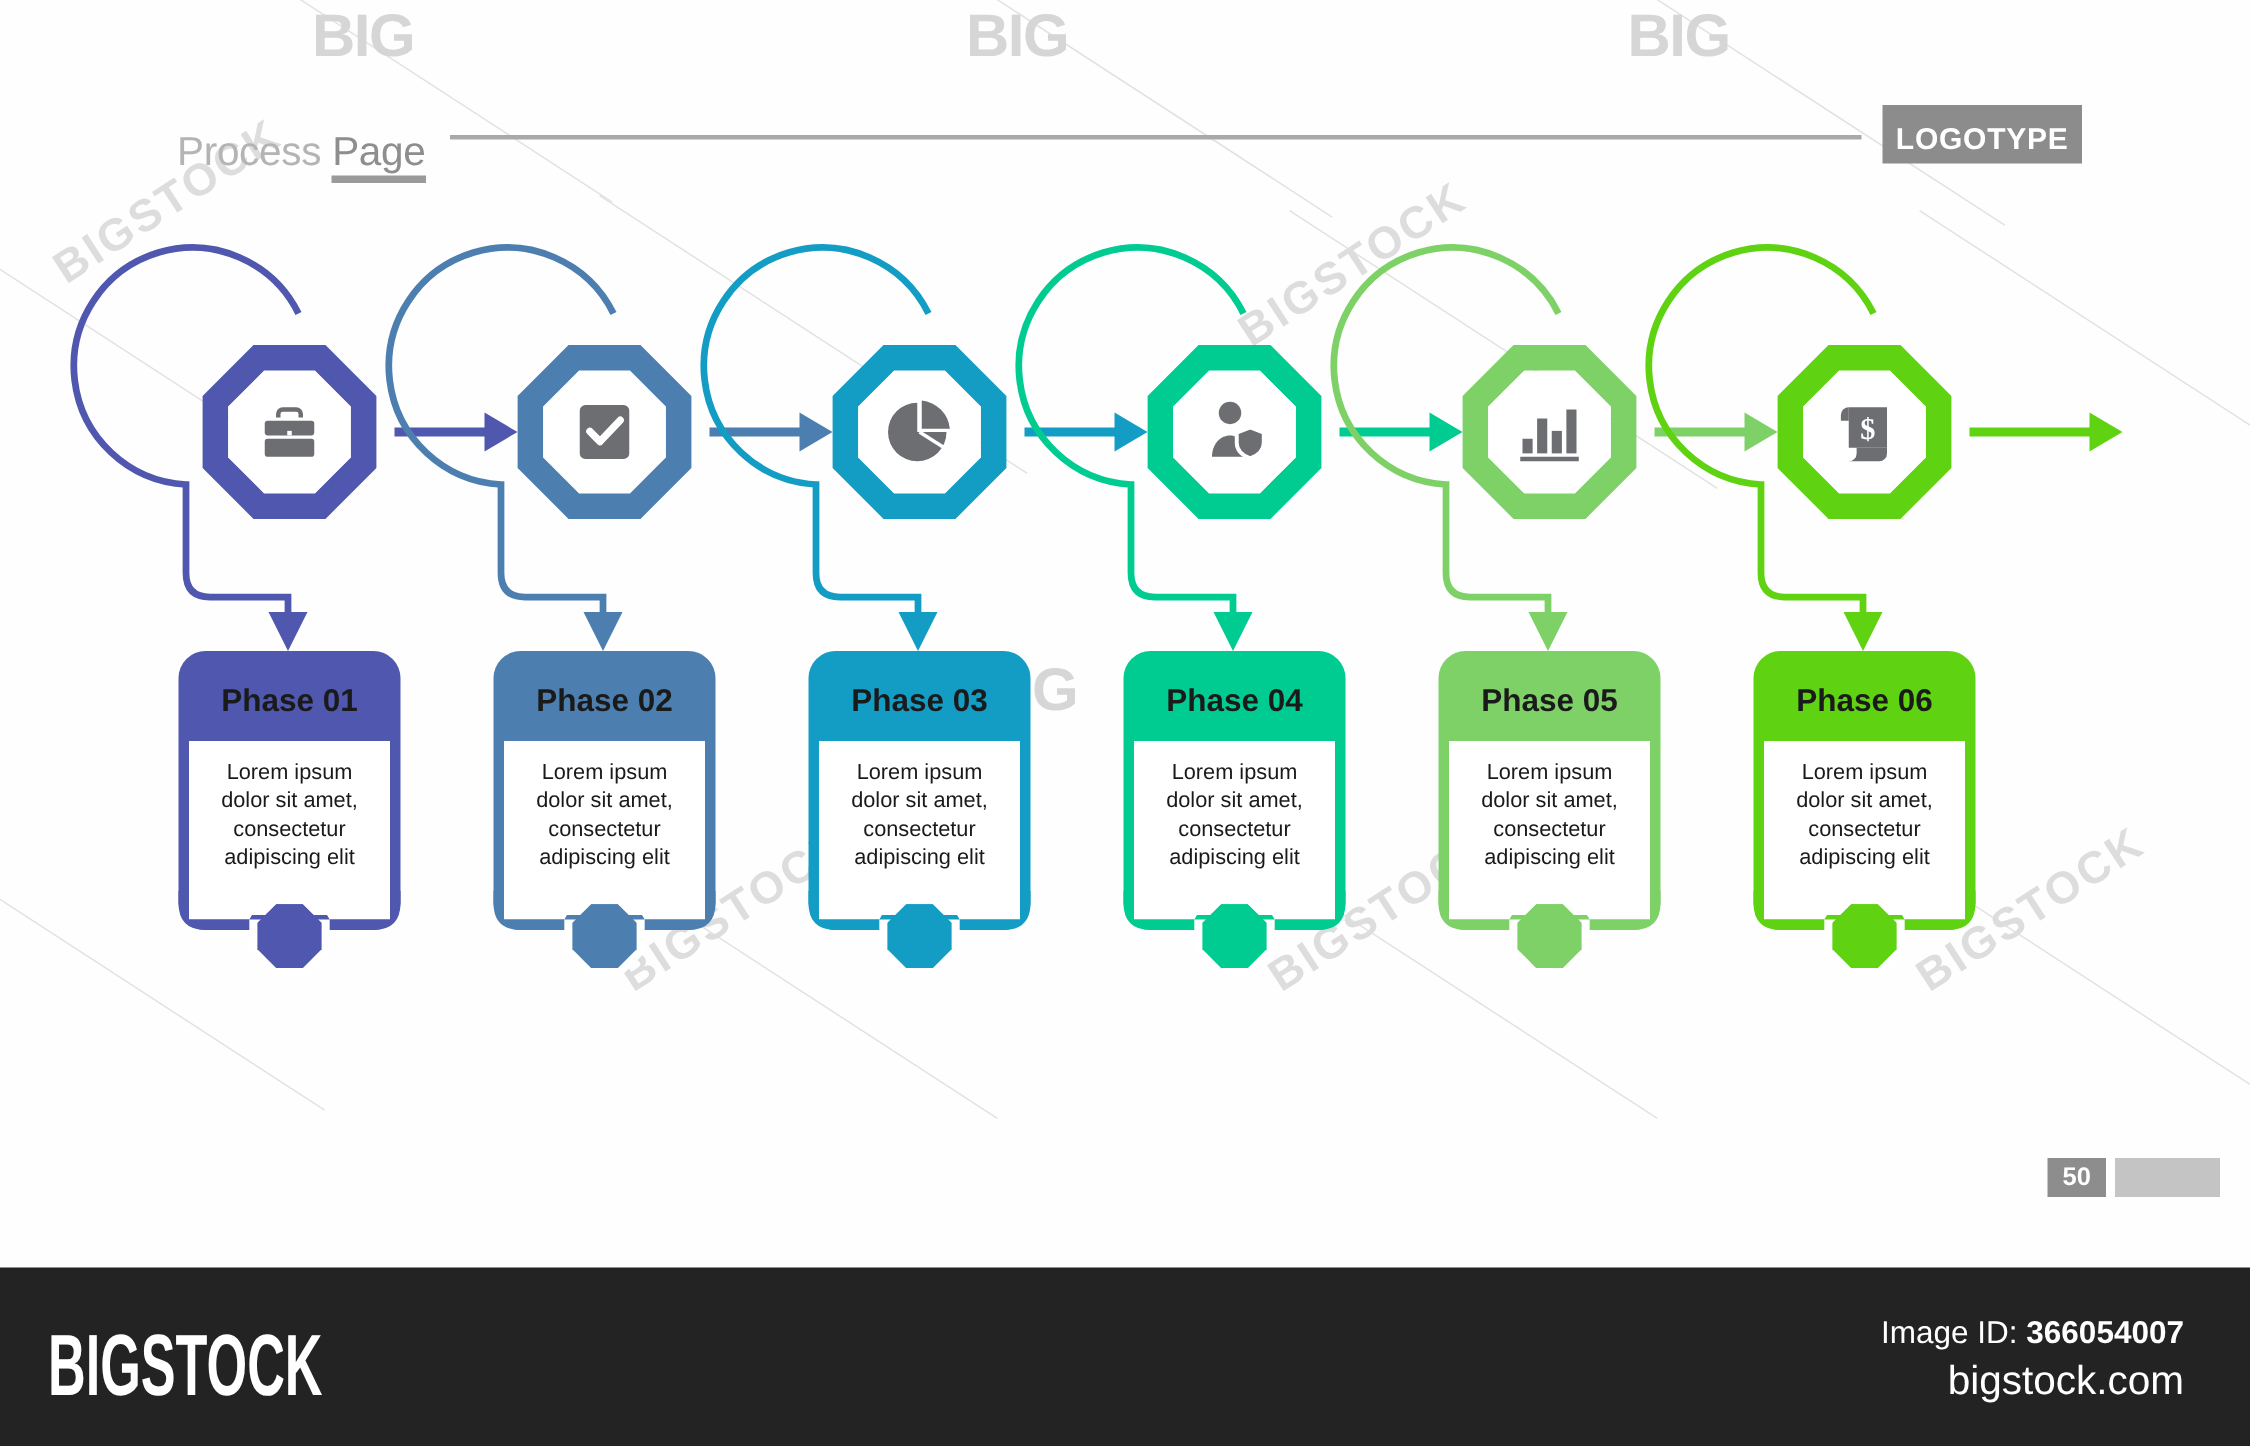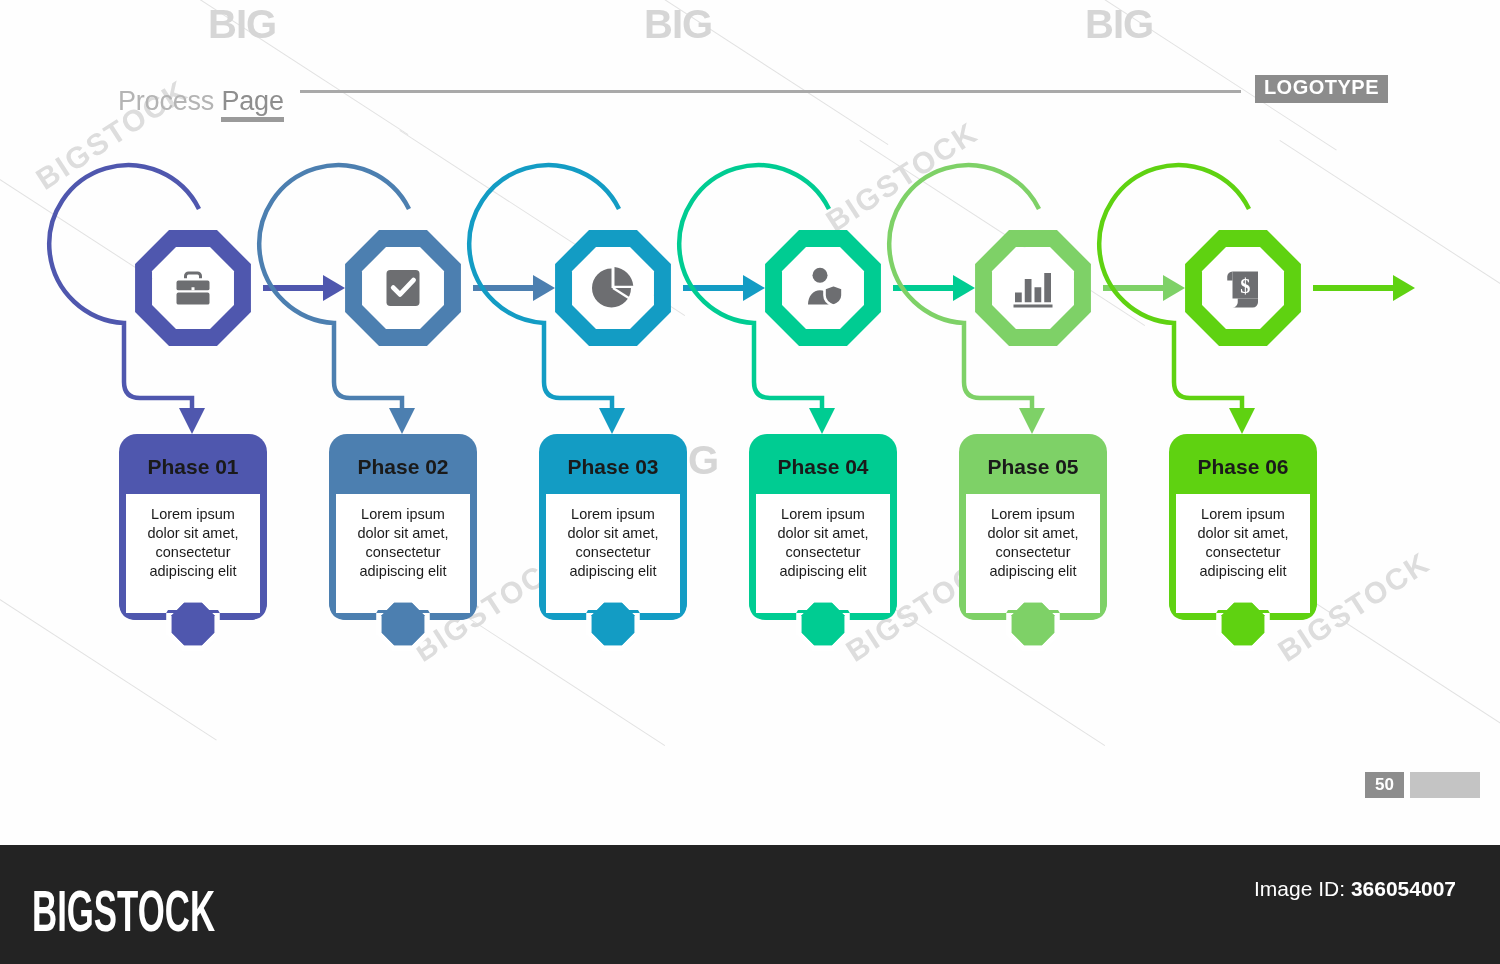--- a/index.html
+++ b/index.html
@@ -51,21 +51,21 @@
     height: 3px;
     background: #a9a9a9;
     margin: 4px 14px 0 16px;
   }
   #logotype {
     background: #8c8c8c;
     color: #ffffff;
     font-size: 20px;
     font-weight: bold;
     letter-spacing: 0.5px;
-    padding: 1px 9px 4px 9px;
+    padding: 12px 9px 4px 9px;
     white-space: nowrap;
   }
 
   
   #diagram {
     position: absolute;
     left: 0; top: 0;
     width: 1500px; height: 845px;
   }
 
@@ -477,15 +477,16 @@
       <div id="page-bar"></div>
     </div>
   </div>
 
   <div id="footer">
     <div id="bigstock-logo">BIGSTOCK</div>
     <div id="footer-right">
       <div id="image-id-line">
         <span>Image ID: </span><span class="idnum">366054007</span>
       </div>
+      <div id="bigstock-url">bigstock.com</div>
     </div>
   </div>
 </div>
 
 </body></html>

